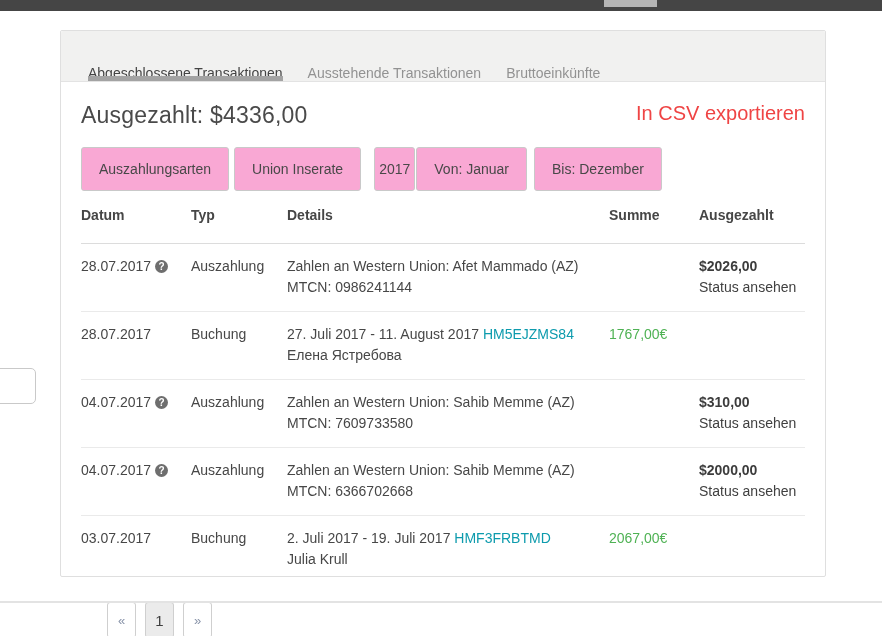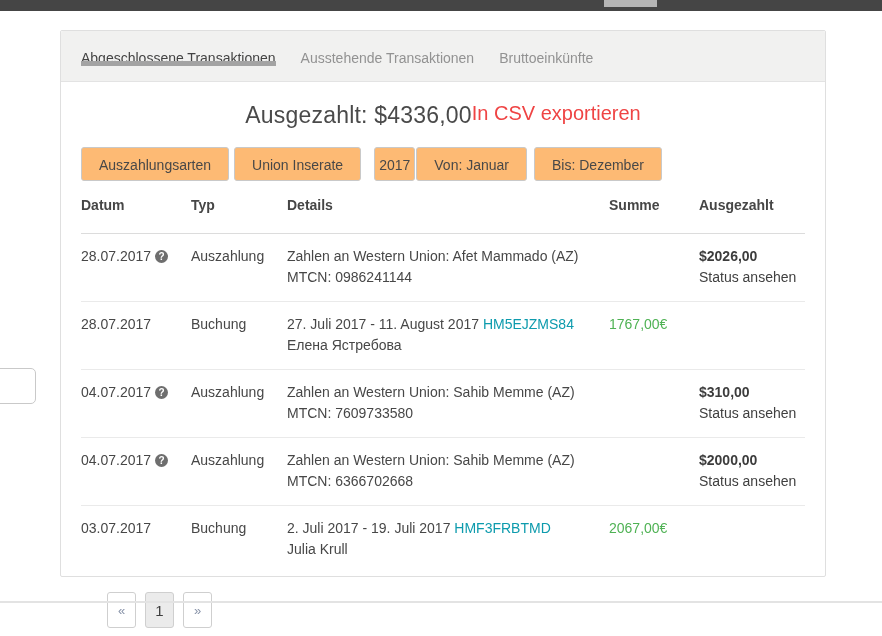--- a/index.html
+++ b/index.html
@@ -20,48 +20,48 @@
     position: absolute; left: 60px; top: 30px;
     width: 766px; height: 547px;
     background: #ffffff;
     border: 1px solid #dfdfdf;
     border-radius: 2px;
   }
   .tabstrip {
     height: 51px; background: #f1f1f0;
     border-bottom: 1px solid #e3e3e3;
     border-radius: 2px 2px 0 0;
-    display: flex; align-items: flex-start;
-    padding-left: 20px;
+    display: flex; align-items: flex-end;
+    padding-left: 27px;
   }
   .tab {
     position: relative;
     font-size: 14px; color: #929292;
     padding: 19px 0 0 0;
     margin-right: 25px;
     cursor: pointer;
     white-space: nowrap;
   }
   .tab.active { color: #434343; }
   .tab.active::after {
     content: ""; position: absolute; left: 0; right: 0; bottom: 0;
     height: 5px; background: #a3a3a3;
   }
 
   .content { padding: 0 20px; }
 
-  .header-row { margin-top: 13px; display: flex; justify-content: center; align-items: flex-start; }
+  .header-row { margin-top: 13px; display: flex; justify-content: space-between; align-items: flex-start; }
   .page-title { font-size: 23px; font-weight: 500; color: #4a4a4a; margin-top: 7px; letter-spacing: 0.2px; }
   .csv-link { font-size: 20px; color: #ef4444; text-decoration: none; margin-top: 7px; cursor: pointer; }
 
   .filter-row { margin-top: 18px; display: flex; align-items: center; }
   .filter-btn {
-    height: 34px; line-height: 34px;
+    height: 44px; line-height: 34px;
     border: 1px solid #c9c9c9; border-radius: 3px;
-    background: #fdba74; color: #484848;
+    background: #f9a8d4; color: #484848;
     font-size: 14px; padding: 0 17px;
     white-space: nowrap; cursor: pointer;
   }
   .filter-btn.narrow { padding: 0 4px; }
   .mr5 { margin-right: 5px; } .mr13 { margin-right: 13px; }
   .mr1 { margin-right: 1px; } .mr7 { margin-right: 7px; }
 
   .table { margin-top: 16px; }
   .tgrid { display: grid; grid-template-columns: 110px 96px 1fr 90px 106px; }
   .thead { border-bottom: 1px solid #dcdcdc; padding-bottom: 20px; }

